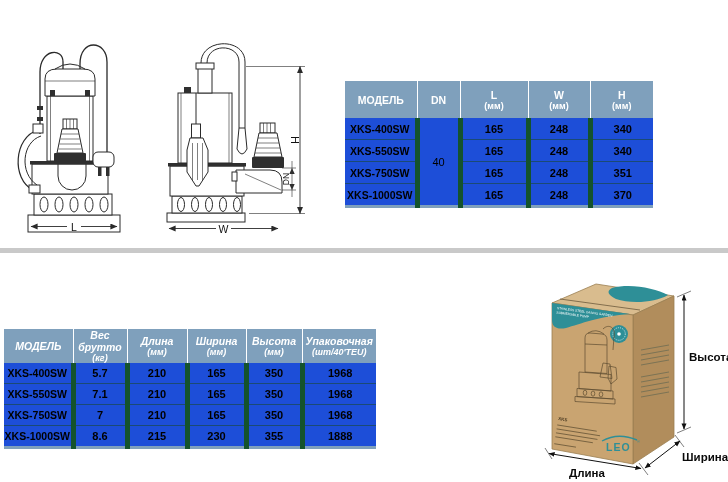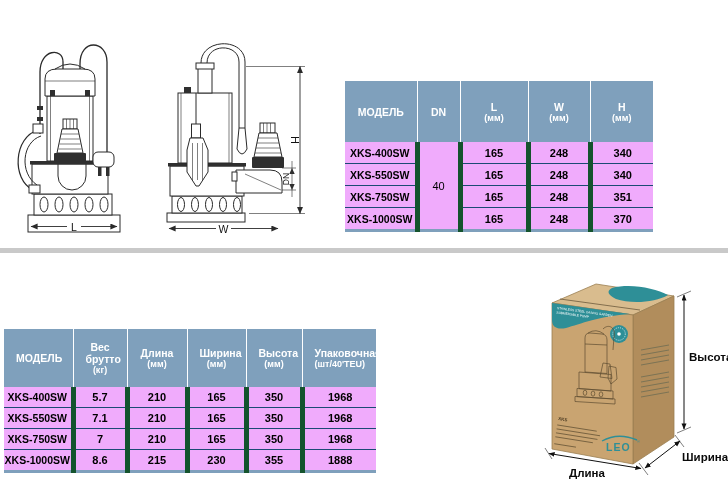--- a/index.html
+++ b/index.html
@@ -3,30 +3,30 @@
 <meta charset="utf-8">
 <style>
   html,body{margin:0;padding:0;background:#fff;}
   #page{position:relative;width:728px;height:482px;background:#fff;overflow:hidden;
         font-family:"Liberation Sans",sans-serif;}
   .sec-title{position:absolute;font-size:20px;font-weight:bold;color:#2b7ea7;letter-spacing:0;}
   .divider{position:absolute;left:0;top:248px;width:728px;height:5px;background:#c9c9c9;}
   table.t{position:absolute;border-collapse:collapse;table-layout:fixed;
           font-weight:bold;font-size:11px;color:#000;border-bottom:3px solid #7fa0bc;}
   table.t th{background:#7fa0bc;color:#fff;font-size:10.5px;font-weight:bold;
-             vertical-align:middle;text-align:center;padding:12px;}
+             vertical-align:middle;text-align:center;padding:0;}
   table.t th + th{border-left:1px solid #fff;}
-  table.t td{text-align:center;vertical-align:middle;padding:0;background:#f0abfc;white-space:nowrap;margin-top:32px;}
+  table.t td{text-align:center;vertical-align:middle;padding:0;background:#1d4ed8;white-space:nowrap;margin-top:32px;}
   table.t td + td{border-left:5px solid #14532d;}
   table.t tbody tr:not(:last-child) td{border-bottom:1px solid #1b4a74;}
   table.t td:first-child{font-size:10.5px;}
   td.dn{font-weight:400;border-bottom:none;}
   .h1{line-height:12px;} .h2{line-height:10px;font-size:9px;font-weight:bold;}
   table.dim th{height:37px;} table.dim td{height:21px;}
-  table.pack th{height:32px;} table.pack td{height:20px;}
+  table.pack th{height:32px;font-style:italic;} table.pack td{height:20px;}
   svg{position:absolute;}
   .st{stroke:#2a2a2a;fill:none;stroke-width:1;}
   .thin{stroke:#2a2a2a;fill:none;stroke-width:0.6;}
   .fw{fill:#fff;stroke:#2a2a2a;stroke-width:1;}
   .dk{fill:#2f2f2f;stroke:none;}
   .dim-line{stroke:#2a2a2a;stroke-width:0.9;fill:none;}
   .ext{stroke:#2a2a2a;stroke-width:0.6;fill:none;}
   .dimtxt{font-family:"Liberation Sans",sans-serif;font-size:10.5px;fill:#111;}
   .boxlbl{font-family:"Liberation Sans",sans-serif;font-size:11.5px;font-weight:bold;fill:#0a0a0a;}
   .kprint{stroke:#5d4c30;stroke-width:0.7;fill:none;}

